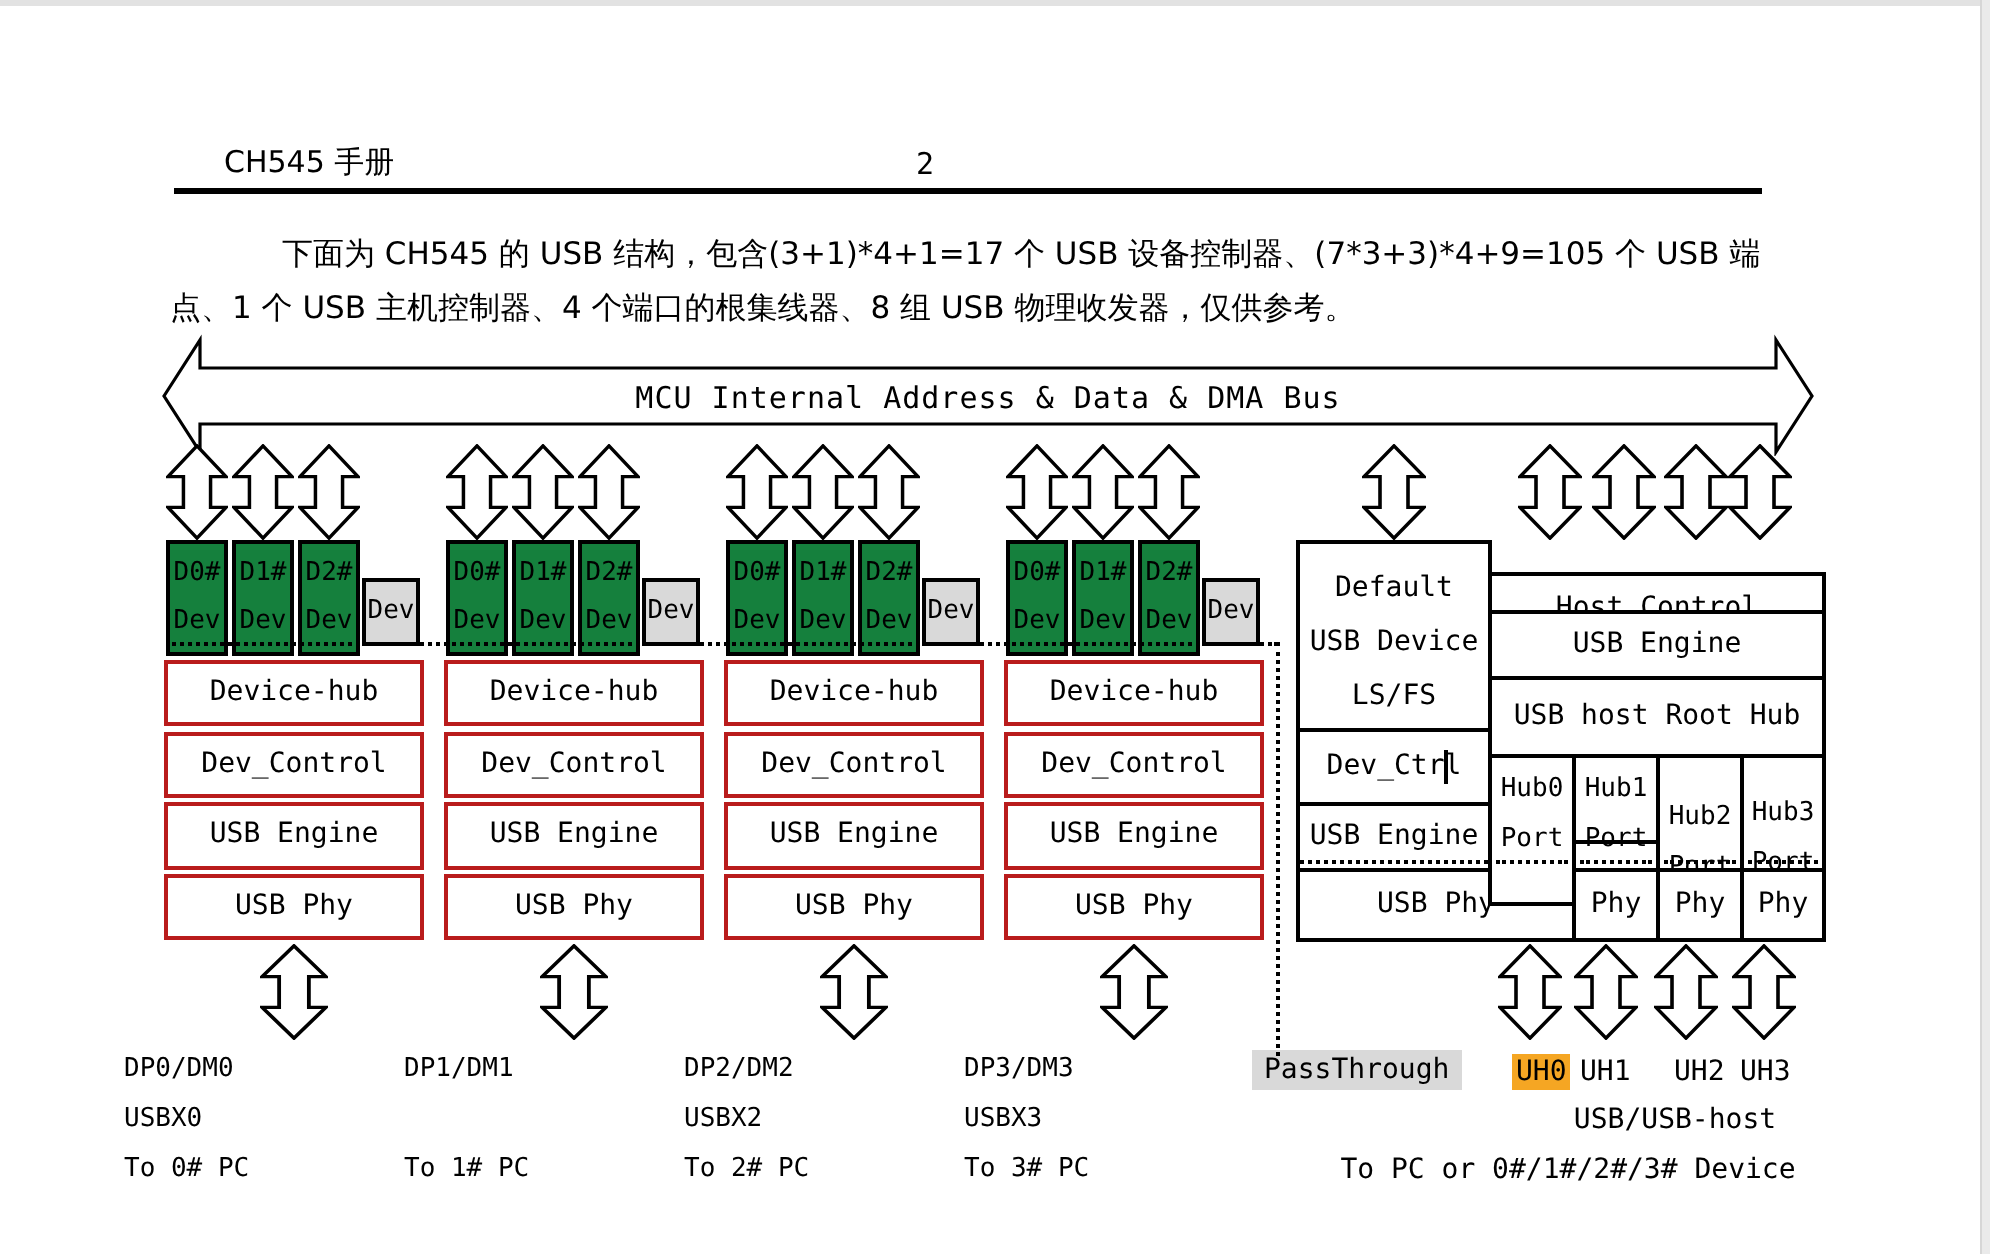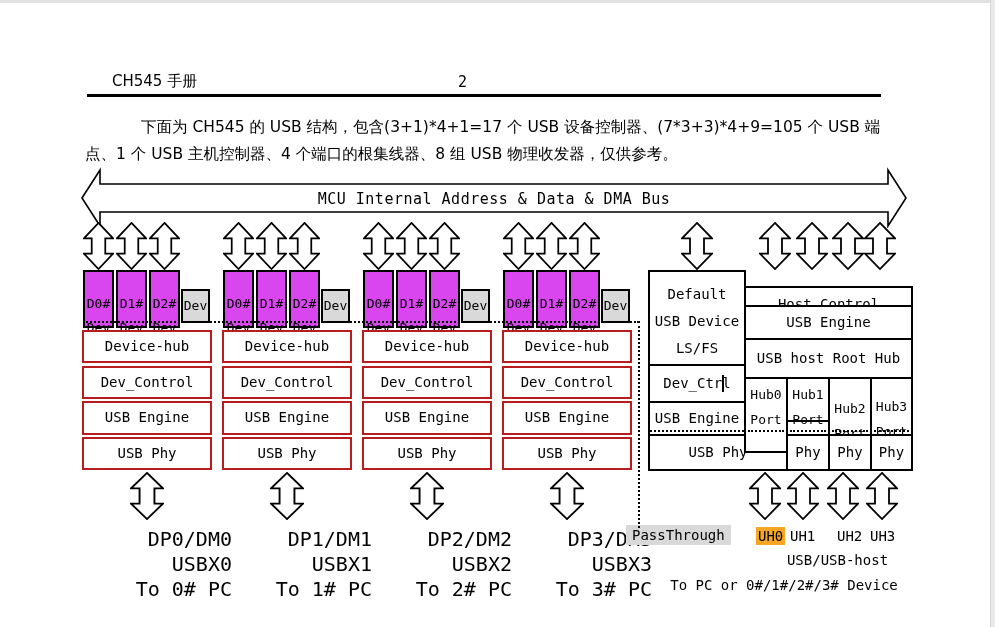--- a/index.html
+++ b/index.html
@@ -10,27 +10,27 @@
   .edge-right{position:absolute;left:990px;top:0;width:5px;height:627px;background:#eaeaea;border-left:1px solid #d6d6d6;box-sizing:border-box;}
   .hdr-title{position:absolute;left:112px;top:72px;font-size:15px;font-family:"DejaVu Sans",sans-serif;text-align:center;}
   .hdr-page{position:absolute;left:458px;top:73px;font-size:15px;}
   .hdr-rule{position:absolute;left:87px;top:94px;width:794px;height:3px;background:#000;}
   .intro{position:absolute;left:85px;top:114px;width:800px;font-size:15.5px;line-height:27px;
          font-family:"DejaVu Sans",sans-serif;}
   .intro .l1{padding-left:56px;}
   .bus-label{position:absolute;left:78px;top:190px;width:832px;text-align:center;font-size:15px;letter-spacing:0.5px;z-index:4;}
   svg.va{position:absolute;}
   .dev-block{position:absolute;top:222px;width:130px;height:380px;}
-  .ep-cell{position:absolute;top:48px;width:31px;height:58px;border:2px solid #000;background:#d946ef;
-           box-sizing:border-box;text-align:center;font-size:13px;line-height:24px;padding-top:20px;z-index:2;}
+  .ep-cell{position:absolute;top:48px;width:31px;height:58px;border:2px solid #000;background:#15803d;
+           box-sizing:border-box;text-align:center;font-size:13px;line-height:24px;padding-top:3px;z-index:2;}
   .gray-dev{position:absolute;left:99px;top:67px;width:29px;height:34px;border:2px solid #000;background:#d9d9d9;
             box-sizing:border-box;text-align:center;font-size:13px;line-height:29px;z-index:2;}
   .brow{position:absolute;left:0;width:130px;height:33px;border:2px solid #b91c1c;background:#fff;
         box-sizing:border-box;text-align:center;font-size:14px;line-height:29px;z-index:2;}
-  .blabel{position:absolute;left:-20px;width:170px;text-align:right;font-size:20px;}
+  .blabel{position:absolute;left:-20px;width:170px;text-align:left;font-size:13px;}
   .hcell{position:absolute;border:2px solid #000;background:#fff;box-sizing:border-box;
          text-align:center;font-size:14px;z-index:2;}
   .dot-h{position:absolute;border-top:2px dotted #000;z-index:6;}
   .dot-v{position:absolute;border-left:2px dotted #000;z-index:6;}
   .caret{position:absolute;left:722px;top:375px;width:2px;height:17px;background:#000;z-index:7;}
   .pass{position:absolute;left:626px;top:525px;background:#d9d9d9;font-size:14px;padding:2px 6px;z-index:3;}
   .uh{position:absolute;top:527px;font-size:14px;padding:1px 2px;}
   .uh.hl{background:#f5a623;}
   .br-line{position:absolute;text-align:center;font-size:14px;}
 </style>
@@ -104,21 +104,20 @@
     <div class="ep-cell" style="left:67px"><span>D2#</span><br><span>Dev</span></div>
     <div class="gray-dev">Dev</div>
     <div class="brow" style="top:108px">Device-hub</div>
     <div class="brow" style="top:144px">Dev_Control</div>
     <div class="brow" style="top:179px;height:34px">USB Engine</div>
     <div class="brow" style="top:215px">USB Phy</div>
     <svg class="va" style="left:48px;top:250px;width:34px;height:48px">
         <use href="#dblv"></use>
       </svg>
     <div class="blabel" style="top:305px">DP1/DM1</div>
-    <div class="blabel" style="top:330px">USBX1</div>
     <div class="blabel" style="top:355px">To 1# PC</div>
   </div>
 
   <div class="dev-block" style="left:362px">
     <svg class="va" style="left:1px;top:0;width:31px;height:48px">
         <use href="#dblv"></use>
       </svg>
     <svg class="va" style="left:34px;top:0;width:31px;height:48px">
         <use href="#dblv"></use>
       </svg>

